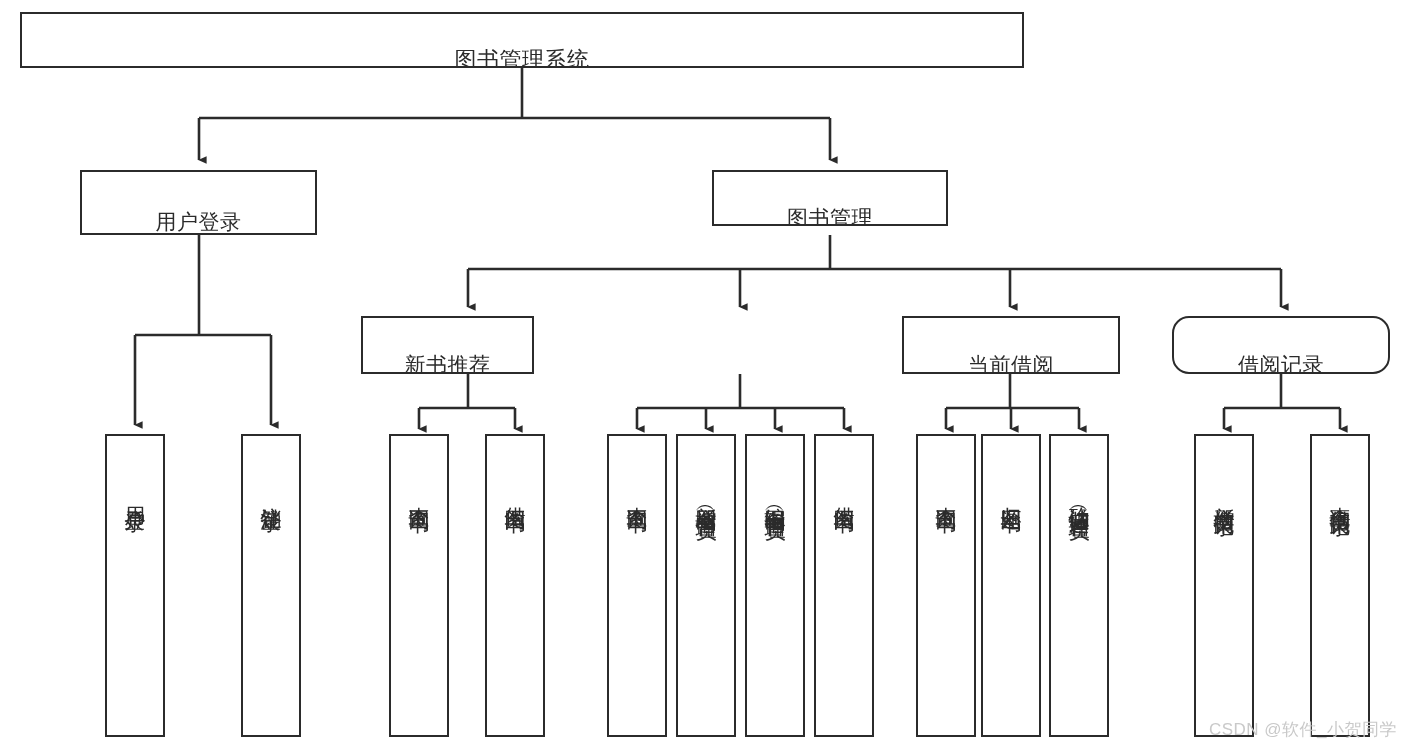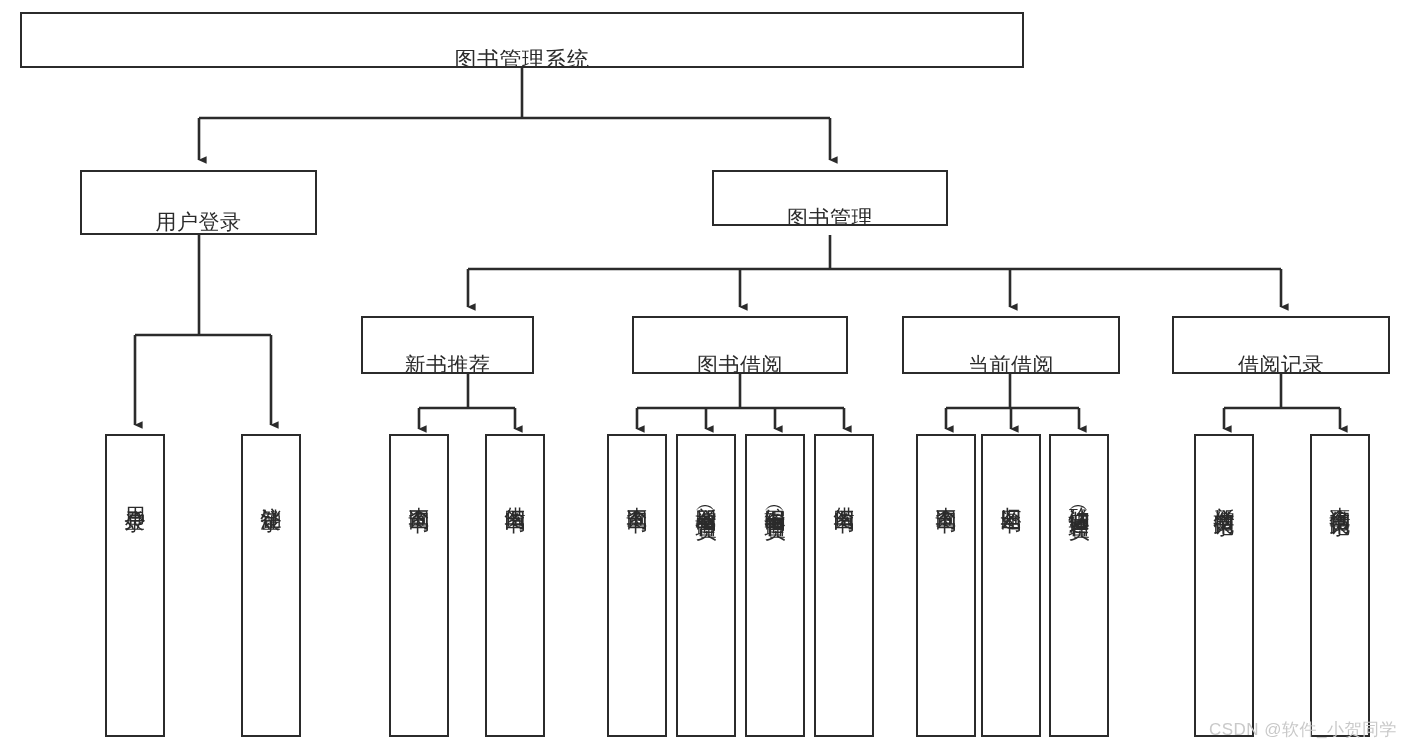--- a/index.html
+++ b/index.html
@@ -140,27 +140,24 @@
   <div class="node horiz" style="left:80px; top:170px; width:237px; height:65px;">
     <span class="node-label">用户登录</span>
   </div>
   <div class="node horiz" style="left:712px; top:170px; width:236px; height:56px;">
     <span class="node-label">图书管理</span>
   </div>
 
   <div class="node horiz" style="left:361px; top:316px; width:173px; height:58px;">
     <span class="node-label">新书推荐</span>
   </div>
-  <div class="node horiz" style="left:632px; top:316px; width:216px; height:58px;">
-    <span class="node-label">图书借阅</span>
-  </div>
   <div class="node horiz" style="left:902px; top:316px; width:218px; height:58px;">
     <span class="node-label">当前借阅</span>
   </div>
-  <div class="node horiz" style="left:1172px; top:316px; width:218px; height:58px;">
+  <div class="node horiz" style="left:1172px; top:316px; width:218px; height:58px;border-radius:17px;">
     <span class="node-label">借阅记录</span>
   </div>
 
   <div class="node vert" style="left:105px; top:434px; width:60px; height:303px;">
     <span class="node-label">用户登录</span>
   </div>
   <div class="node vert" style="left:241px; top:434px; width:60px; height:303px;">
     <span class="node-label">注销登录</span>
   </div>
 

